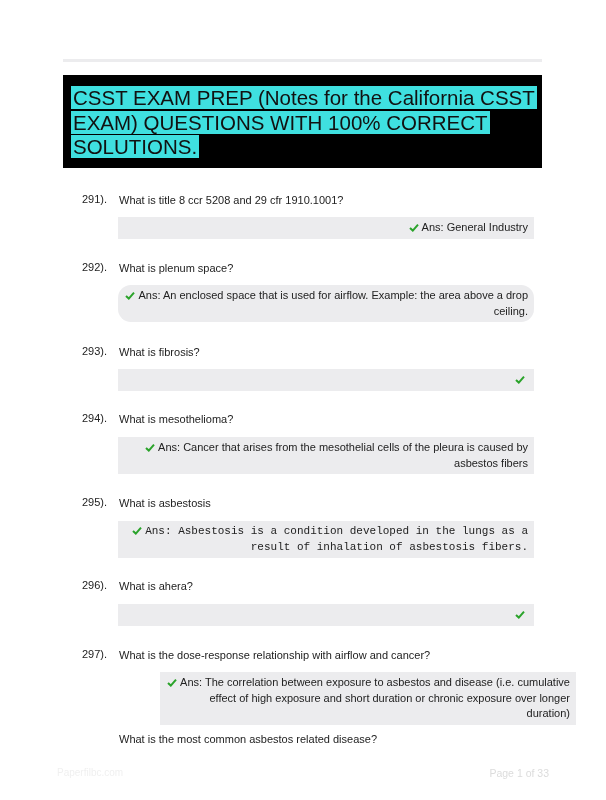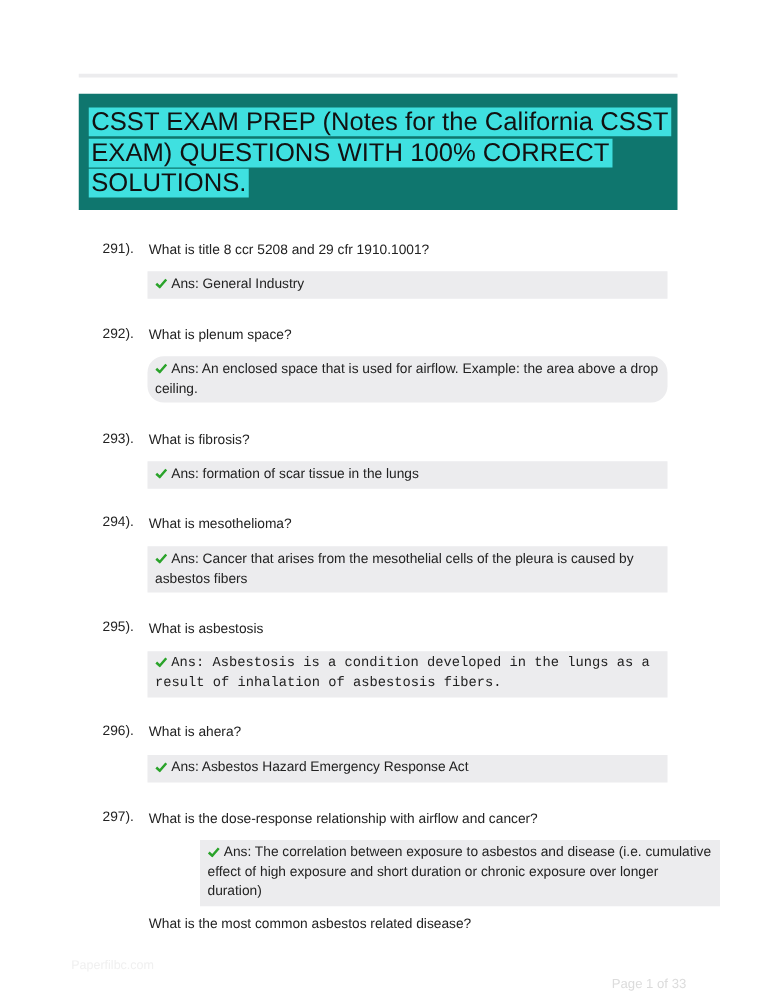--- a/index.html
+++ b/index.html
@@ -22,21 +22,21 @@
       width: 479px;
       height: 3px;
       background: #ececee;
     }
     .title-box {
       position: absolute;
       left: 63px;
       top: 75px;
       width: 479px;
       height: 93px;
-      background: #0f766e;
+      background: #000000;
       box-sizing: border-box;
       padding: 11px 6px 0 8px;
     }
     .title-text {
       font-size: 20.5px;
       line-height: 24.5px;
       color: #111111;
       margin: 0;
       font-weight: normal;
     }
@@ -75,20 +75,21 @@
     .ans-box {
       position: absolute;
       left: 118px;
       width: 416px;
       background: #ececee;
       box-sizing: border-box;
       padding: 3px 6px 3px 6px;
       font-size: 11px;
       line-height: 15.5px;
       color: #222;
+      text-align: right;
     }
     .check-icon {
       display: inline-block;
       width: 10px;
       height: 9px;
       margin-right: 3px;
       vertical-align: -1px;
     }
     .footer-left {
       position: absolute;
@@ -96,21 +97,20 @@
       top: 767px;
       font-size: 10px;
       color: #f0f0f0;
     }
     .footer-right {
       position: absolute;
       right: 57px;
       top: 767px;
       font-size: 10.5px;
       color: #dcdcdc;
-      margin-top: 14px;
     }
   </style>
 </head>
 <body>
 
 <div class="top-rule"></div>
 
 <div class="title-box">
   <h1 class="title-text"><span>CSST EXAM PREP (Notes for the California CSST EXAM) QUESTIONS WITH 100% CORRECT SOLUTIONS.</span></h1>
 </div>
@@ -136,21 +136,21 @@
         </svg><span>Ans: An enclosed space that is used for airflow. Example: the area above a drop ceiling.</span>
     </div>
   </div>
 
   <div class="qa" style="top:345px;">
     <div class="q-num">293).</div>
     <div class="q-text">What is fibrosis?</div>
     <div class="ans-box" style="top:24px;">
       <svg class="check-icon" viewBox="0 0 10 9">
           <path d="M1 5 L3.8 7.6 L9 1.6" stroke="#2aa32a" stroke-width="2" fill="none"></path>
-        </svg><span>Ans: formation of scar tissue in the lungs</span>
+        </svg>
     </div>
   </div>
 
   <div class="qa" style="top:412px;">
     <div class="q-num">294).</div>
     <div class="q-text">What is mesothelioma?</div>
     <div class="ans-box" style="top:25px;">
       <svg class="check-icon" viewBox="0 0 10 9">
           <path d="M1 5 L3.8 7.6 L9 1.6" stroke="#2aa32a" stroke-width="2" fill="none"></path>
         </svg><span>Ans: Cancer that arises from the mesothelial cells of the pleura is caused by asbestos fibers</span>
@@ -166,21 +166,21 @@
         </svg><span>Ans: Asbestosis is a condition developed in the lungs as a result of inhalation of asbestosis fibers.</span>
     </div>
   </div>
 
   <div class="qa" style="top:579px;">
     <div class="q-num">296).</div>
     <div class="q-text">What is ahera?</div>
     <div class="ans-box" style="top:25px;">
       <svg class="check-icon" viewBox="0 0 10 9">
           <path d="M1 5 L3.8 7.6 L9 1.6" stroke="#2aa32a" stroke-width="2" fill="none"></path>
-        </svg><span>Ans: Asbestos Hazard Emergency Response Act</span>
+        </svg>
     </div>
   </div>
 
   <div class="qa" style="top:648px;">
     <div class="q-num">297).</div>
     <div class="q-text">What is the dose-response relationship with airflow and cancer?</div>
     <div class="ans-box" style="top:24px;margin-left:42px;">
       <svg class="check-icon" viewBox="0 0 10 9">
           <path d="M1 5 L3.8 7.6 L9 1.6" stroke="#2aa32a" stroke-width="2" fill="none"></path>
         </svg><span>Ans: The correlation between exposure to asbestos and disease (i.e. cumulative effect of high exposure and short duration or chronic exposure over longer duration)</span>

